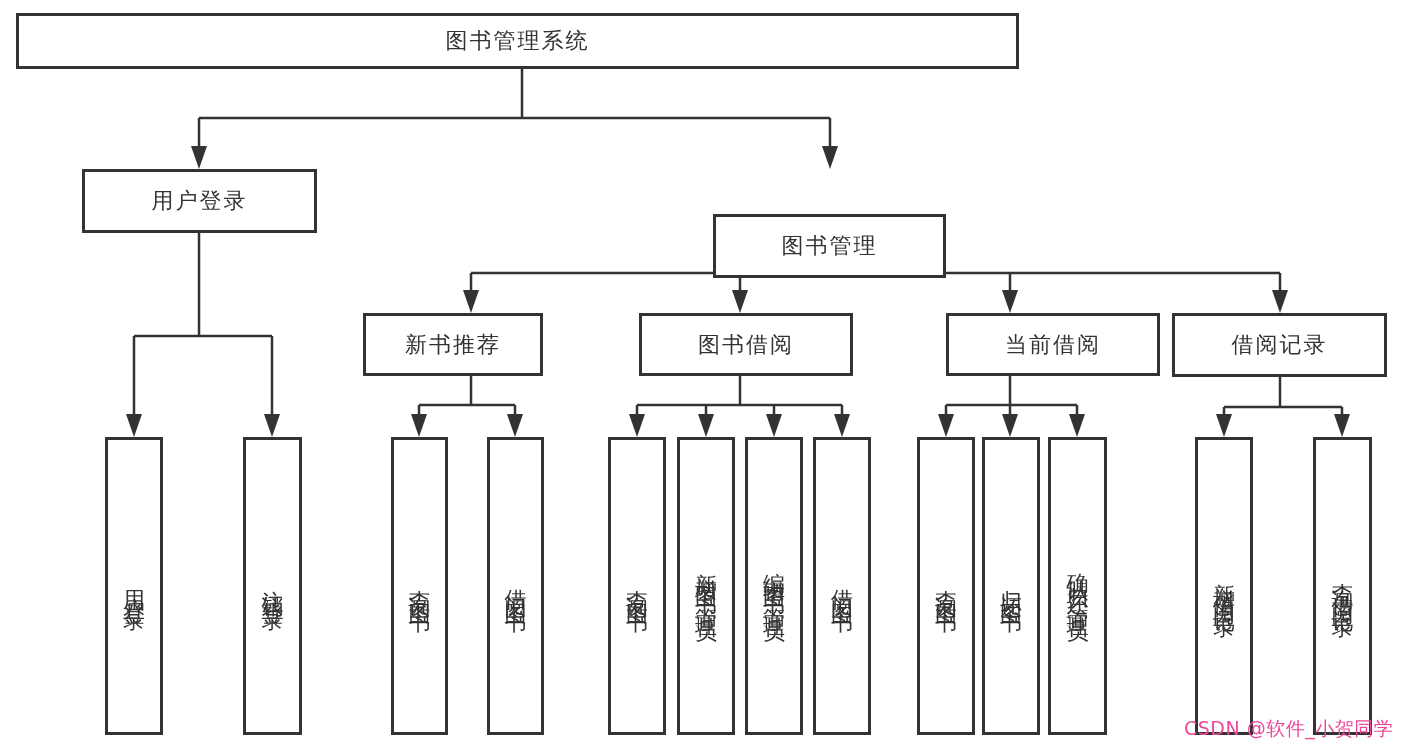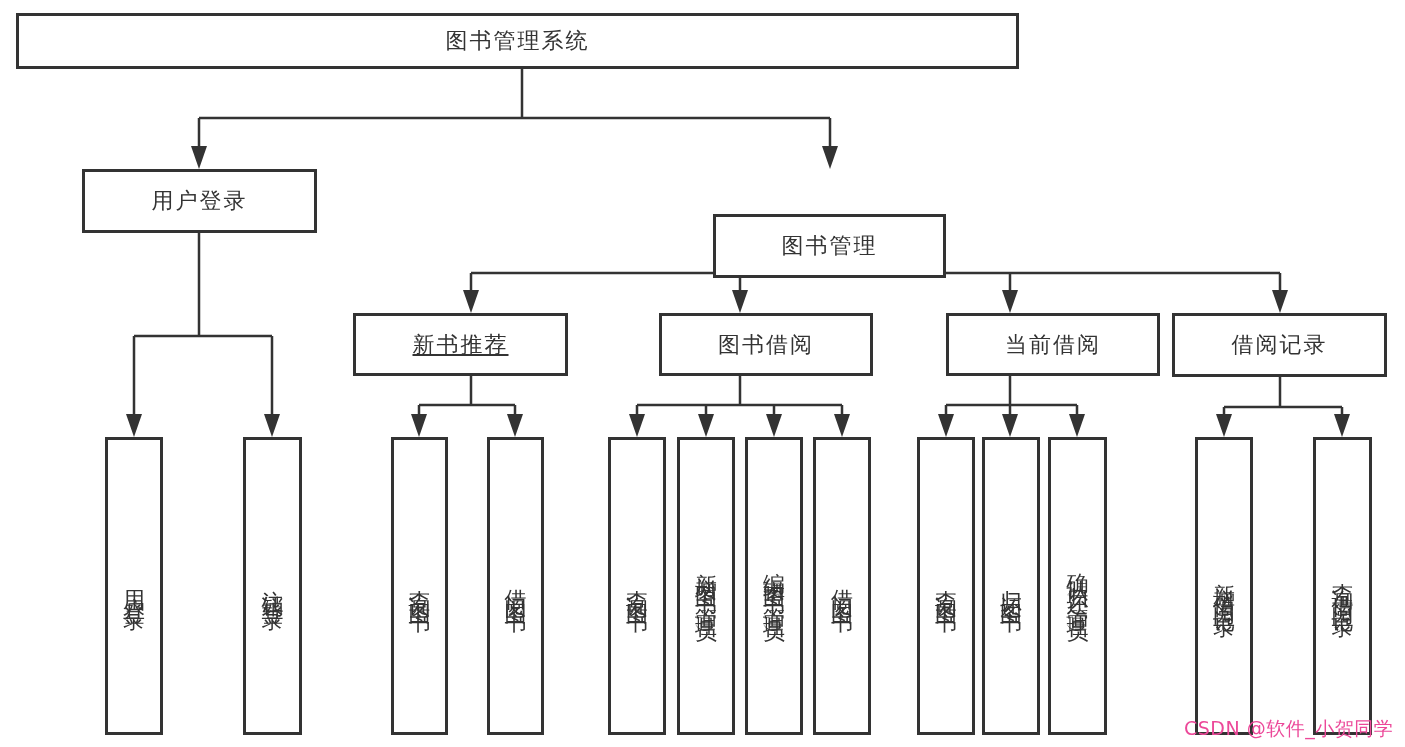--- a/index.html
+++ b/index.html
@@ -102,22 +102,22 @@
       <polygon points="1216,414 1232,414 1224,437"></polygon>
       <polygon points="1334,414 1350,414 1342,437"></polygon>
     </g>
   </svg>
 
   <div class="hbox" style="left:16px; top:13px; width:1003px; height:56px;">图书管理系统</div>
 
   <div class="hbox" style="left:82px; top:169px; width:235px; height:64px;">用户登录</div>
   <div class="hbox" style="left:713px; top:169px; width:233px; height:64px;margin-top:45px;">图书管理</div>
 
-  <div class="hbox" style="left:353px; top:313px; width:215px; height:63px;text-decoration:underline;">新书推荐</div>
-  <div class="hbox" style="left:659px; top:313px; width:214px; height:63px;">图书借阅</div>
+  <div class="hbox" style="left:363px; top:313px; width:180px; height:63px;">新书推荐</div>
+  <div class="hbox" style="left:639px; top:313px; width:214px; height:63px;">图书借阅</div>
   <div class="hbox" style="left:946px; top:313px; width:214px; height:63px;">当前借阅</div>
   <div class="hbox" style="left:1172px; top:313px; width:215px; height:64px;">借阅记录</div>
 
   <div class="vbox" style="left:105px; top:437px; width:58px; height:298px;">用户登录</div>
   <div class="vbox" style="left:243px; top:437px; width:59px; height:298px;">注销登录</div>
 
   <div class="vbox" style="left:391px; top:437px; width:57px; height:298px;">查询图书</div>
   <div class="vbox" style="left:487px; top:437px; width:57px; height:298px;">借阅图书</div>
 
   <div class="vbox" style="left:608px; top:437px; width:58px; height:298px;">查询图书</div>

